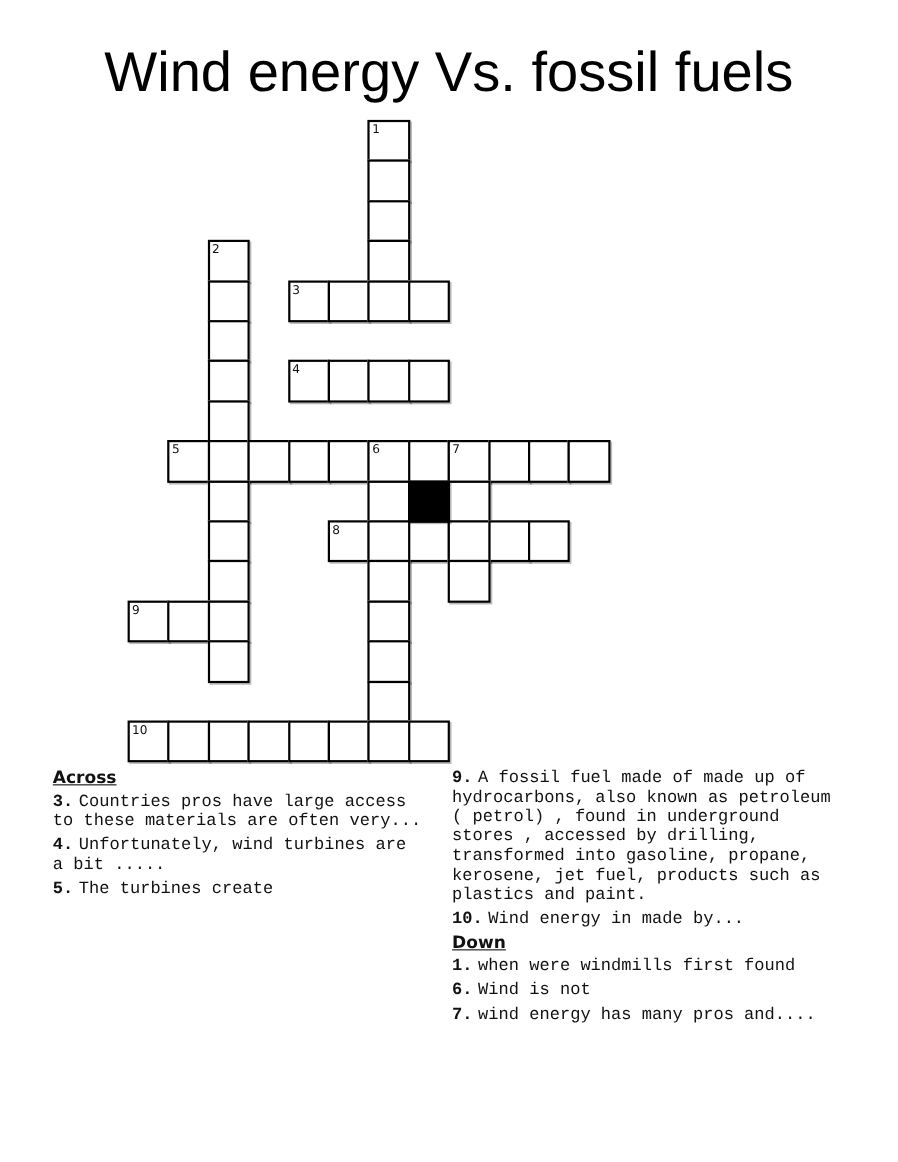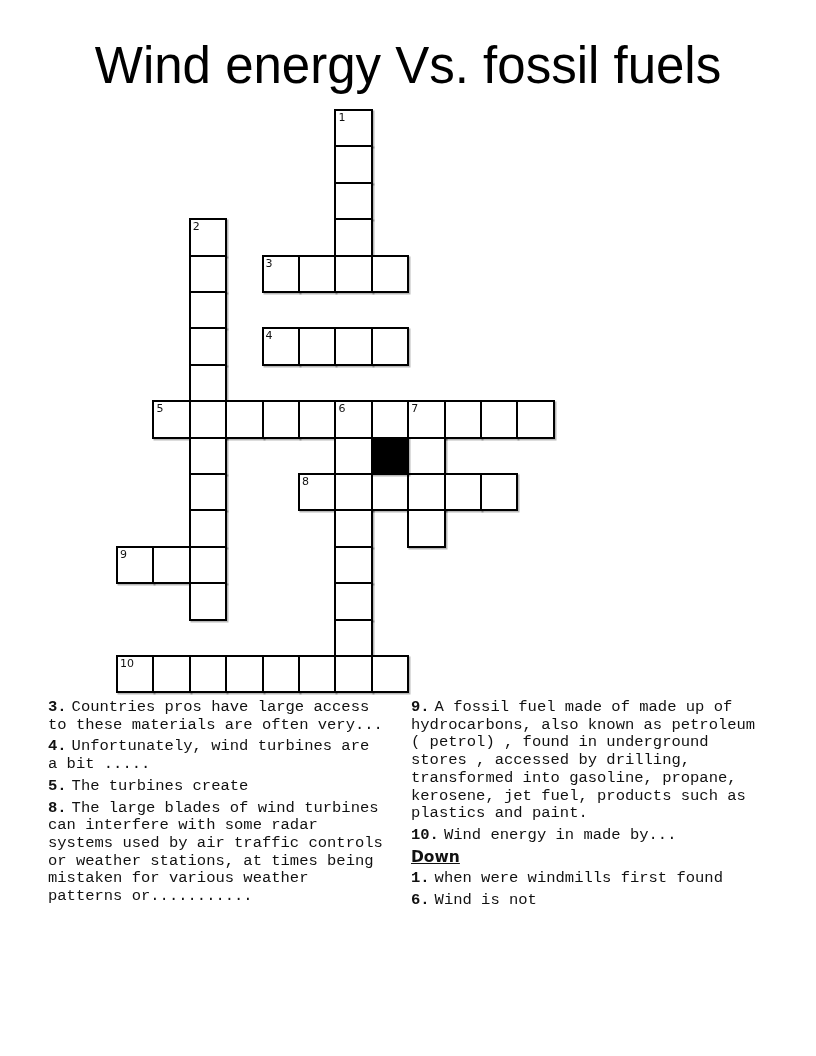--- a/index.html
+++ b/index.html
@@ -108,27 +108,28 @@
       <div class="cell" style="border-color: rgb(0, 0, 0); background: rgb(255, 255, 255); left: 71.8px; top: 545px;"></div>
       <div class="cell" style="border-color: rgb(0, 0, 0); background: rgb(255, 255, 255); left: 108.2px; top: 545px;"></div>
       <div class="cell" style="border-color: rgb(0, 0, 0); background: rgb(255, 255, 255); left: 144.6px; top: 545px;"></div>
       <div class="cell" style="border-color: rgb(0, 0, 0); background: rgb(255, 255, 255); left: 181px; top: 545px;"></div>
       <div class="cell" style="border-color: rgb(0, 0, 0); background: rgb(255, 255, 255); left: 217.4px; top: 545px;"></div>
       <div class="cell" style="border-color: rgb(0, 0, 0); background: rgb(255, 255, 255); left: 253.8px; top: 545px;"></div>
       <div class="cell black" style="border-color: rgb(0, 0, 0); background: rgb(0, 0, 0); left: 253.8px; top: 326.6px;"></div>
     </div>
 
   <div class="clues-col clues-left">
+    <div class="clue-header">Across</div>
     <p class="clue"><b>3.</b><span>Countries pros have large access to these materials are often very...</span></p>
     <p class="clue"><b>4.</b><span>Unfortunately, wind turbines are a bit .....</span></p>
     <p class="clue"><b>5.</b><span>The turbines create</span></p>
-    <p class="clue"><b>8.</b><span>The large blades of wind turbines can interfere with some radar systems used by air traffic controls or weather stations, at times being mistaken for various weather patterns or...........</span></p>
   </div>
 
   <div class="clues-col clues-right">
     <p class="clue"><b>9.</b><span>A fossil fuel made of made up of hydrocarbons, also known as petroleum ( petrol) , found in underground stores , accessed by drilling, transformed into gasoline, propane, kerosene, jet fuel, products such as plastics and paint.</span></p>
     <p class="clue"><b>10.</b><span>Wind energy in made by...</span></p>
     <div class="clue-header">Down</div>
     <p class="clue"><b>1.</b><span>when were windmills first found</span></p>
     <p class="clue"><b>6.</b><span>Wind is not</span></p>
+    <p class="clue"><b>7.</b><span>wind energy has many pros and....</span></p>
   </div>
 
 </div>
 
 </body></html>

